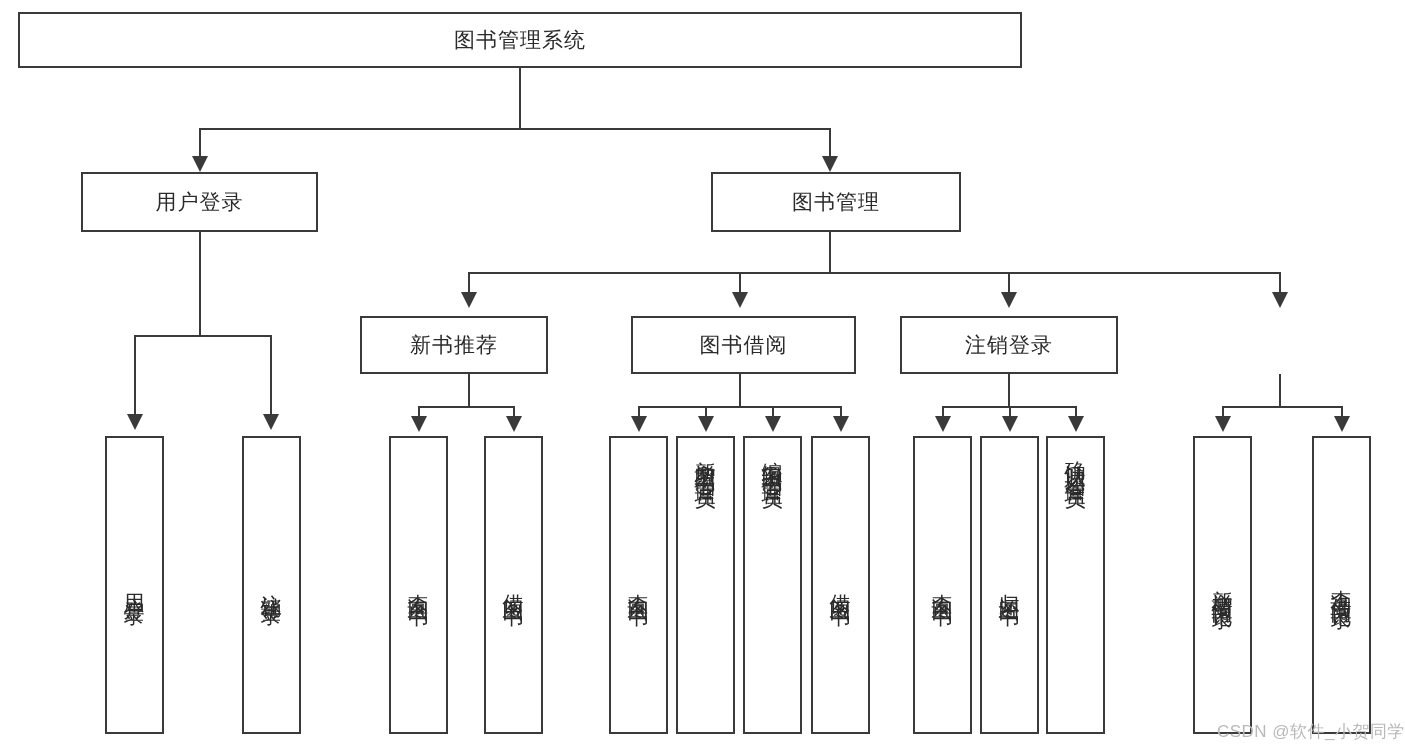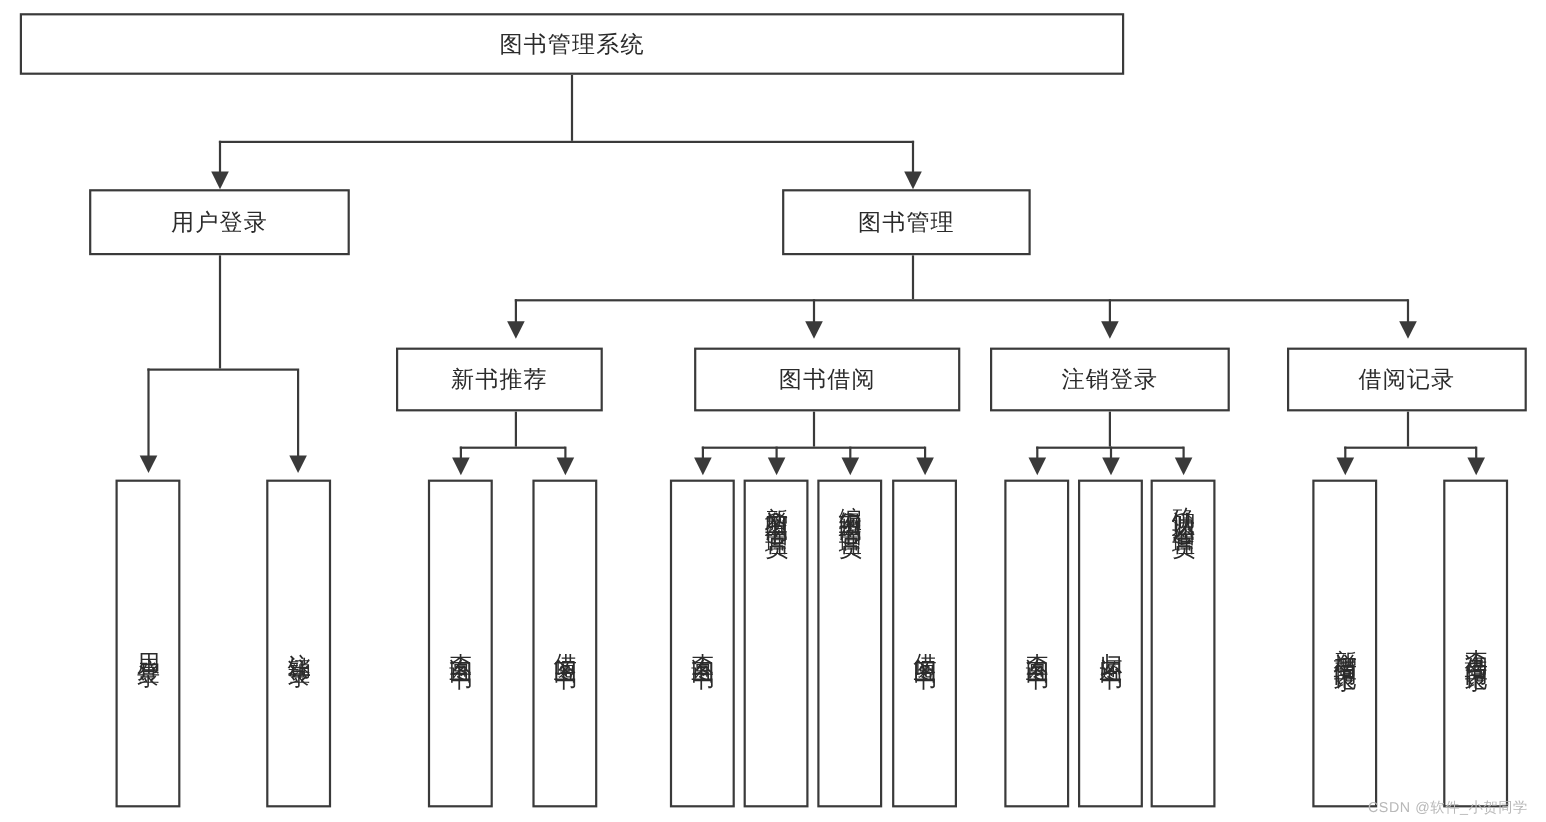--- a/index.html
+++ b/index.html
@@ -68,23 +68,23 @@
     width: 0;
     height: 0;
     border-left: 8px solid transparent;
     border-right: 8px solid transparent;
     border-top: 16px solid #3a3a3a;
     z-index: 2;
   }
   
   #watermark {
     position: absolute;
-    right: 16px;
+    right: 0;
     bottom: 4px;
-    font-size: 13px;
+    font-size: 17px;
     color: #b9b9b9;
     white-space: nowrap;
     z-index: 5;
     letter-spacing: 0.5px;
   }
 </style>
 </head>
 <body>
 
 <div id="canvas">
@@ -100,21 +100,21 @@
   <div class="vline" style="left:199px; top:128px; height:30px;"></div>
   <div class="arrow" style="left:192px; top:156px;"></div>
 
   <div class="vline" style="left:829px; top:128px; height:30px;"></div>
   <div class="arrow" style="left:822px; top:156px;"></div>
 
   <div class="node node-h" style="left:81px; top:172px; width:237px; height:60px;">
     <span>用户登录</span>
   </div>
 
-  <div class="node node-h" style="left:711px; top:172px; width:226px; height:60px;">
+  <div class="node node-h" style="left:711px; top:172px; width:250px; height:60px;">
     <span>图书管理</span>
   </div>
 
   <div class="vline" style="left:199px; top:232px; height:103px;"></div>
   <div class="hline" style="left:134px; top:335px; width:136px;"></div>
   <div class="vline" style="left:134px; top:335px; height:81px;"></div>
   <div class="arrow" style="left:127px; top:414px;"></div>
   <div class="vline" style="left:270px; top:335px; height:81px;"></div>
   <div class="arrow" style="left:263px; top:414px;"></div>
 
@@ -129,28 +129,25 @@
 
   <div class="vline" style="left:1008px; top:272px; height:22px;"></div>
   <div class="arrow" style="left:1001px; top:292px;"></div>
 
   <div class="vline" style="left:1279px; top:272px; height:22px;"></div>
   <div class="arrow" style="left:1272px; top:292px;"></div>
 
   <div class="node node-h" style="left:360px; top:316px; width:188px; height:58px;">
     <span>新书推荐</span>
   </div>
-  <div class="node node-h" style="left:631px; top:316px; width:242px; height:58px;text-align:right;">
+  <div class="node node-h" style="left:631px; top:316px; width:225px; height:58px;text-align:right;">
     <span>图书借阅</span>
   </div>
   <div class="node node-h" style="left:900px; top:316px; width:218px; height:58px;">
     <span>注销登录</span>
-  </div>
-  <div class="node node-h" style="left:1170px; top:316px; width:218px; height:58px;">
-    <span>借阅记录</span>
   </div>
 
   <div class="vline" style="left:468px; top:374px; height:32px;"></div>
   <div class="hline" style="left:418px; top:406px; width:96px;"></div>
   <div class="vline" style="left:418px; top:406px; height:12px;"></div>
   <div class="arrow" style="left:411px; top:416px;"></div>
   <div class="vline" style="left:513px; top:406px; height:12px;"></div>
   <div class="arrow" style="left:506px; top:416px;"></div>
 
   <div class="vline" style="left:739px; top:374px; height:32px;"></div>

